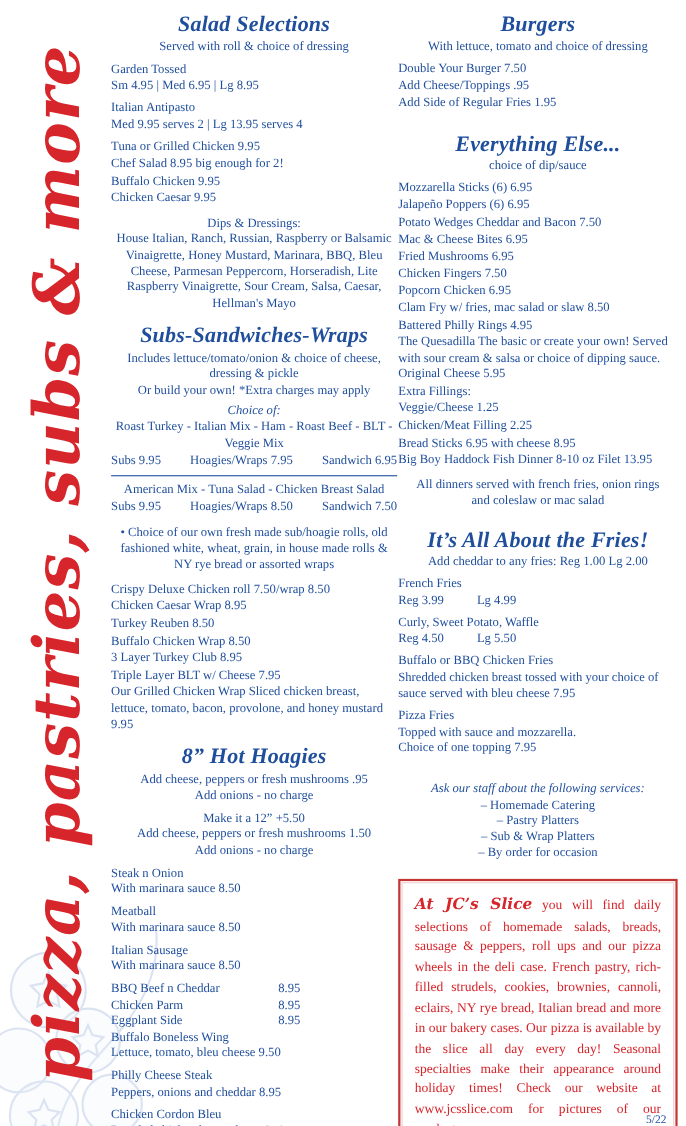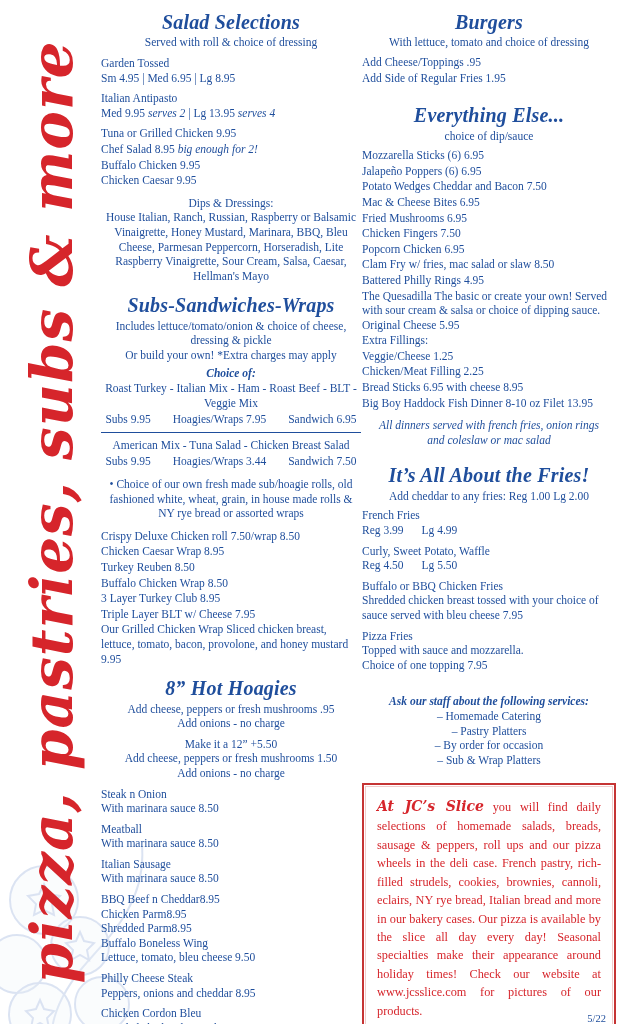--- a/index.html
+++ b/index.html
@@ -23,28 +23,28 @@
   }
   
   .watermark{position:absolute;left:-8px;top:842px;width:186px;height:208px;opacity:.5;}
   
   .col{position:absolute;top:10px;font-size:11.5px;line-height:1.27;}
   .col-left{left:101px;width:260px;}
   .col-right{left:362px;width:254px;}
   .sec-title{font-size:20px;font-style:italic;font-weight:bold;text-align:center;letter-spacing:.2px;margin-top:10px;}
   .sec-sub{text-align:center;margin-bottom:5px;}
   .b{font-weight:normal;}
-  .i{font-style:italic;}
-  .bi{font-weight:bold;font-style:italic;}
+  .i{}
+  .bi{font-weight:normal;font-style:italic;}
   .center{text-align:center;}
   .line{margin-top:1px;}
   .item{margin-top:6px;}
-  .prow{display:flex;width:172px;}
-  .trio{display:flex;justify-content:center;gap:22px;}
-  .duo{display:flex;gap:18px;}
+  .prow{display:flex;justify-content:space-between;width:172px;}
+  .trio{display:flex;justify-content:space-between;gap:22px;}
+  .duo{display:flex;gap:30px;}
   .rule{border:0;border-top:1.6px solid var(--blue);margin:5px 0 5px;}
   .dash-list div{text-align:center;}
   .infobox{
     margin-top:16px;border:2px solid #c53434;box-shadow:0 0 0 1px #fff inset, 0 0 0 2px rgba(197,52,52,.25) inset;
     padding:11px 13px 12px;color:var(--red);font-size:12.3px;line-height:1.5;text-align:justify;
   }
   .brand{font-family:"DejaVu Serif",serif;font-style:italic;font-weight:bold;font-size:14px;}
   .page-num{position:absolute;right:18px;bottom:0;font-size:10.5px;color:var(--blue);}
   .mt2{margin-top:2px;}
   .mt4{margin-top:4px;}
@@ -107,21 +107,21 @@
     <div class="b center">Roast Turkey - Italian Mix - Ham - Roast Beef - BLT - Veggie Mix</div>
     <div class="trio mt2">
       <span>Subs 9.95</span>
       <span>Hoagies/Wraps 7.95</span>
       <span>Sandwich 6.95</span>
     </div>
     <hr class="rule">
     <div class="b center">American Mix - Tuna Salad - Chicken Breast Salad</div>
     <div class="trio mt2">
       <span>Subs 9.95</span>
-      <span>Hoagies/Wraps 3.44</span>
+      <span>Hoagies/Wraps 8.50</span>
       <span>Sandwich 7.50</span>
     </div>
     <div class="b center mt8">• Choice of our own fresh made sub/hoagie rolls, old fashioned white, wheat, grain, in house made rolls &amp; NY rye bread or assorted wraps</div>
 
     <div class="mt8">
       <div class="line"><span class="b">Crispy Deluxe Chicken</span> <span>roll 7.50/wrap 8.50</span></div>
       <div class="line"><span class="b">Chicken Caesar Wrap</span> <span>8.95</span></div>
       <div class="line"><span class="b">Turkey Reuben</span> <span>8.50</span></div>
       <div class="line"><span class="b">Buffalo Chicken Wrap</span> <span>8.50</span></div>
       <div class="line"><span class="b">3 Layer Turkey Club</span> <span>8.95</span></div>
@@ -152,21 +152,21 @@
     <div class="mt6">
       <div class="prow">
           <span class="b">BBQ Beef n Cheddar</span>
           <span>8.95</span>
         </div>
       <div class="prow">
           <span class="b">Chicken Parm</span>
           <span>8.95</span>
         </div>
       <div class="prow">
-          <span class="b">Shredded Parm</span>
+          <span class="b">Eggplant Side</span>
           <span>8.95</span>
         </div>
     </div>
 
     <div>
       <div class="b">Buffalo Boneless Wing</div>
       <div>Lettuce, tomato, bleu cheese 9.50</div>
     </div>
     <div class="item">
       <div class="b">Philly Cheese Steak</div>
@@ -178,20 +178,21 @@
 
     </div>
 
   </div>
 
   <div class="col col-right">
 
     <div class="sec-title" style="margin-top:0">Burgers</div>
     <div class="sec-sub">With lettuce, tomato and choice of dressing</div>
     <div>
+      <div class="line"><span class="b">Double Your Burger</span> <span>7.50</span></div>
       <div class="line"><span class="b">Add Cheese/Toppings</span> <span>.95</span></div>
       <div class="line"><span class="b">Add Side of Regular Fries</span> <span>1.95</span></div>
     </div>
 
     <div class="sec-title" style="margin-top:18px">Everything Else...</div>
     <div class="sec-sub">choice of dip/sauce</div>
     <div>
       <div class="line"><span class="b">Mozzarella Sticks (6)</span> <span>6.95</span></div>
       <div class="line"><span class="b">Jalapeño Poppers (6)</span> <span>6.95</span></div>
       <div class="line"><span class="b">Potato Wedges</span> <span>Cheddar and Bacon 7.50</span></div>
@@ -233,22 +234,22 @@
     <div class="item">
       <div class="b">Pizza Fries</div>
       <div>Topped with sauce and mozzarella.</div>
       <div>Choice of one topping 7.95</div>
     </div>
 
     <div class="bi center" style="margin-top:22px">Ask our staff about the following services:</div>
     <div class="dash-list">
       <div>– Homemade Catering</div>
       <div>– Pastry Platters</div>
+      <div>– Sub &amp; Wrap Platters</div>
       <div>– By order for occasion</div>
-      <div>– Sub &amp; Wrap Platters</div>
     </div>
 
     <div class="infobox">
       <span class="brand">At JC’s Slice</span>
       <span>you will find daily selections of homemade salads, breads, sausage &amp; peppers, roll ups and our pizza wheels in the deli case. French pastry, rich-filled strudels, cookies, brownies, cannoli, eclairs, NY rye bread, Italian bread and more in our bakery cases. Our pizza is available by the slice all day every day! Seasonal specialties make their appearance around holiday times! Check our website at www.jcsslice.com for pictures of our products.</span>
     </div>
 
   </div>
 
   <div class="page-num">5/22</div>

